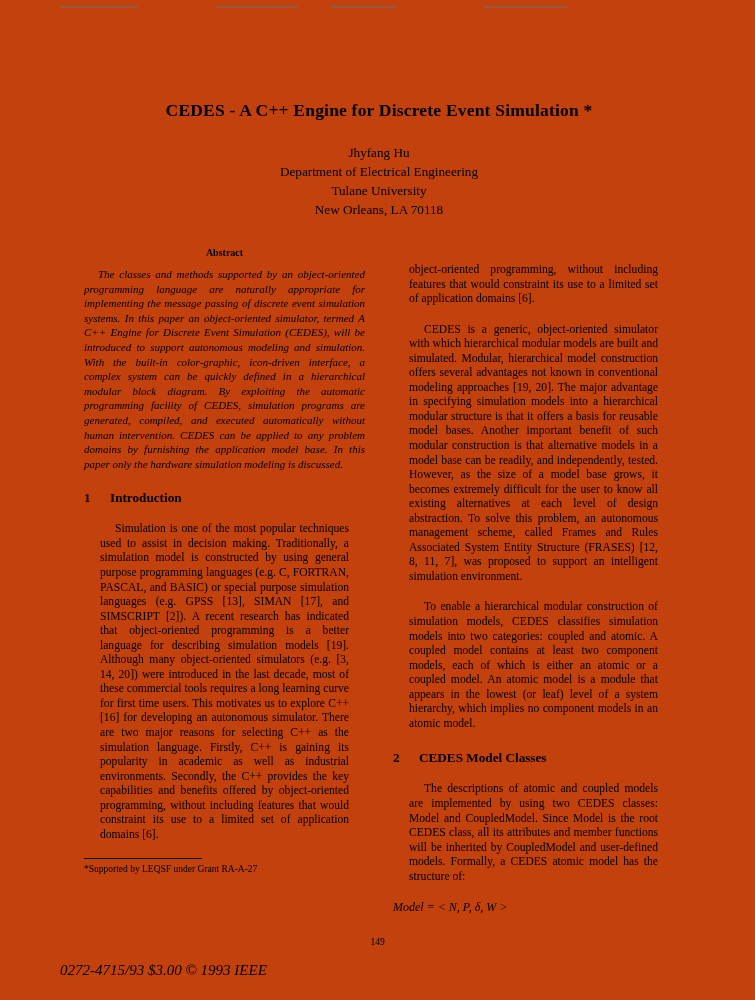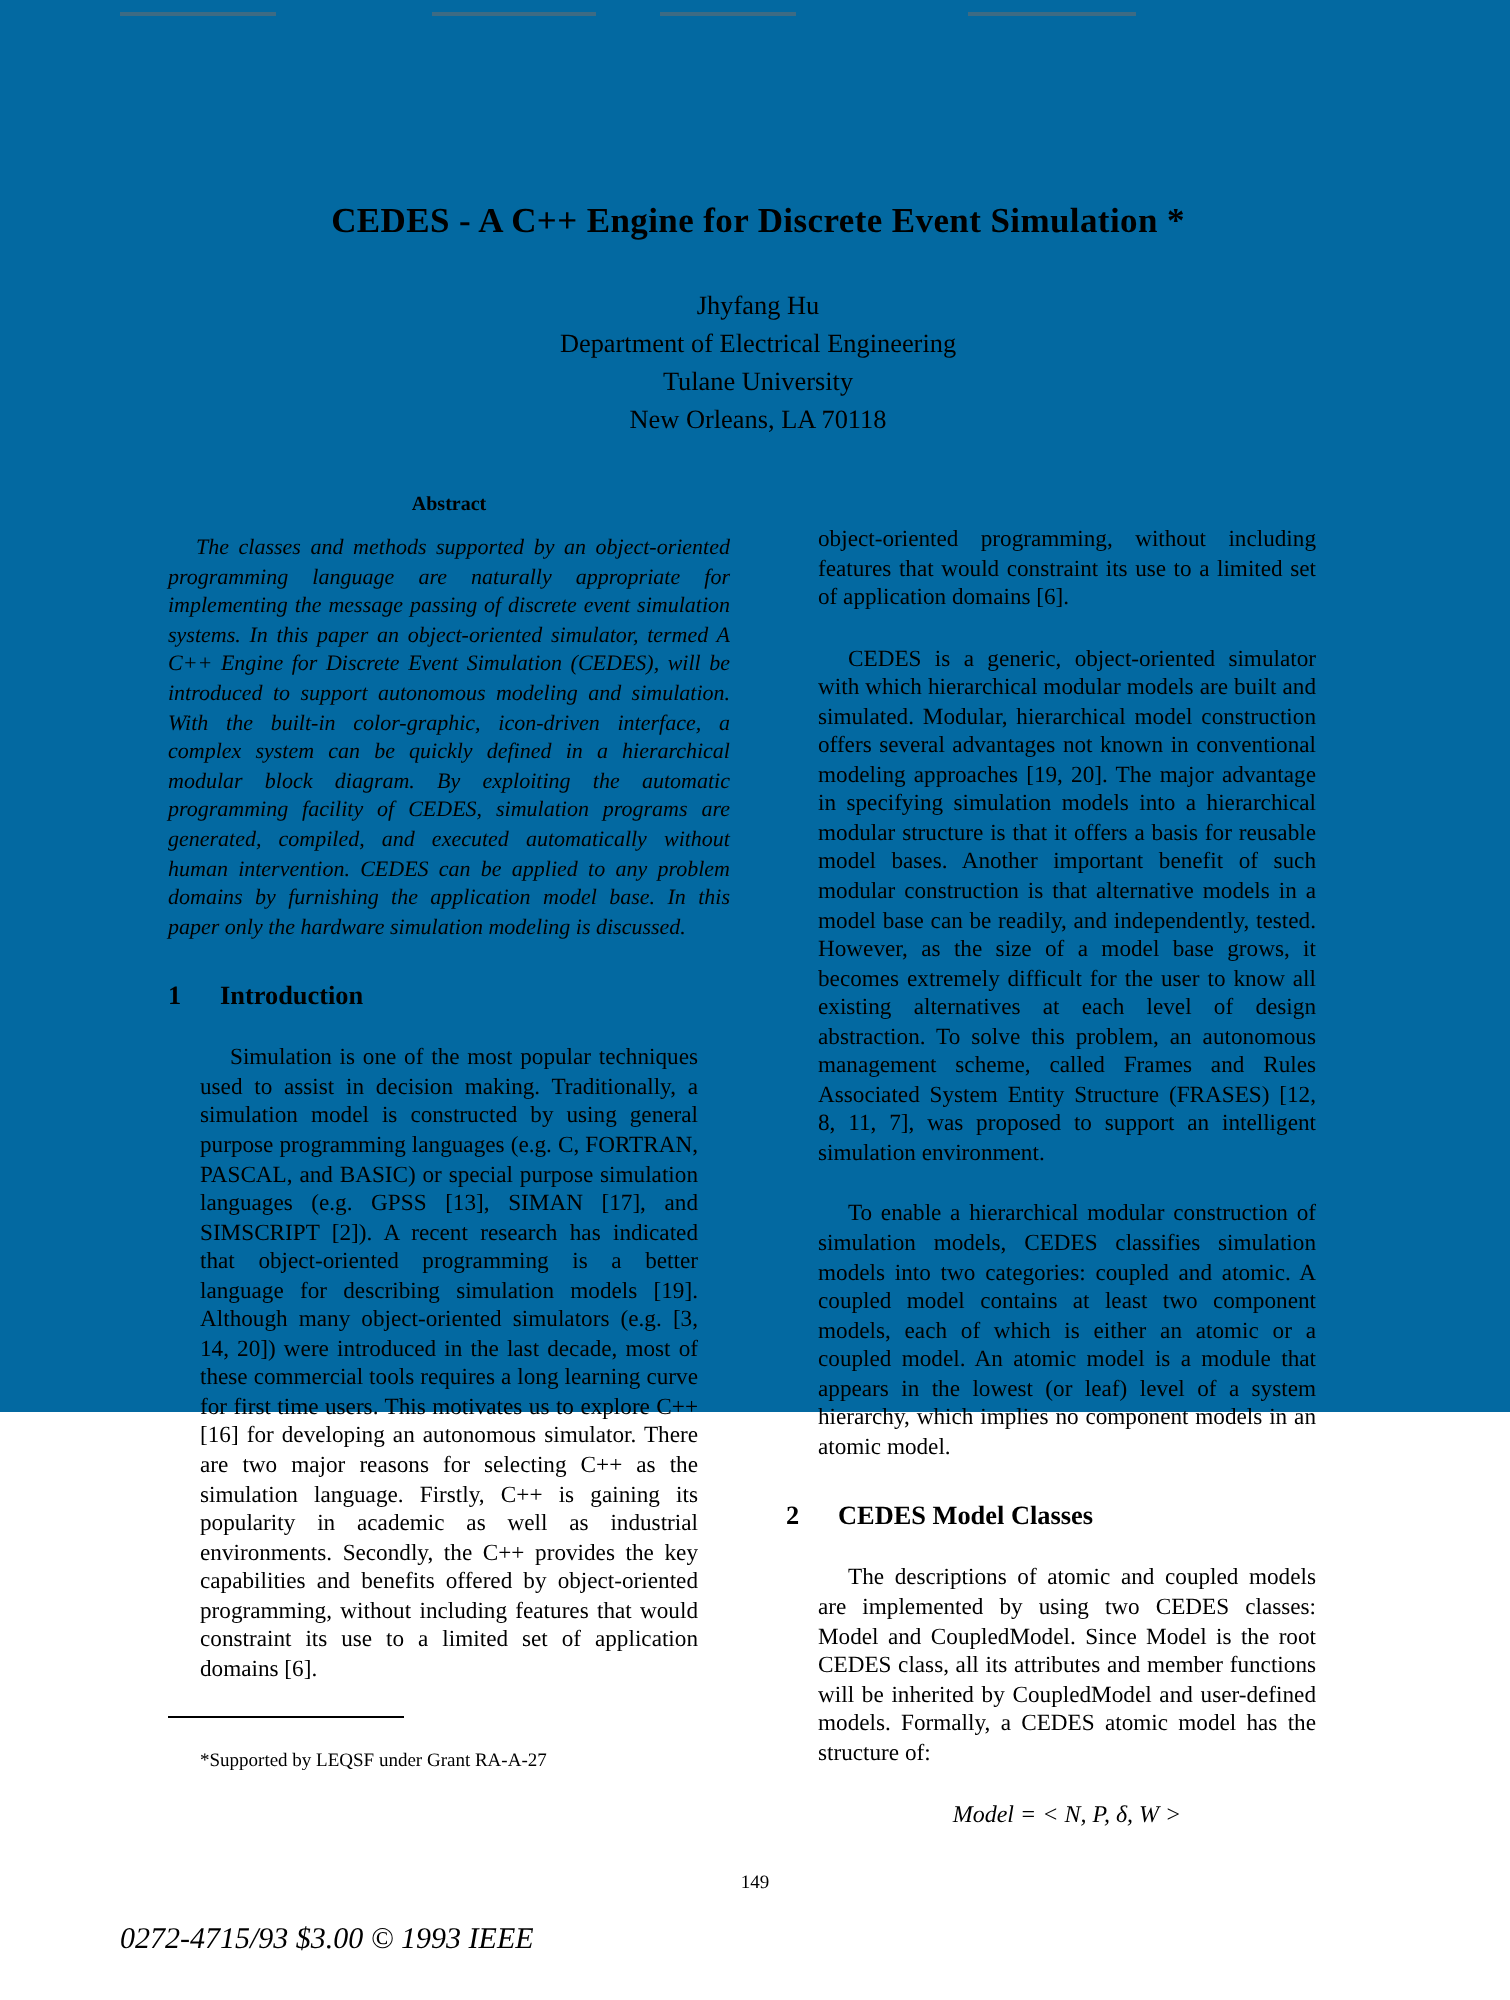--- a/index.html
+++ b/index.html
@@ -12,22 +12,22 @@
     height: 1000px;
     font-family: "Liberation Serif", serif;
     color: #000000;
     position: relative;
     overflow: hidden;
   }
   .page {
     position: absolute;
     top: 0; left: 0;
     width: 755px;
-    height: 706px;
-    background: #0369a1;
+    height: 1000px;
+    background: #c2410c;
   }
   
   .scan-mark {
     position: absolute;
     background: #6e6e6e;
     opacity: 0.55;
   }
   .content {
     position: absolute;
     left: 84px;
@@ -83,33 +83,33 @@
     line-height: 14.55px;
     text-align: justify;
     margin: 16px;
     text-indent: 15px;
     hyphens: none;
   }
   p.body + p.body { margin-top: 0px; }
   .formula {
     font-style: italic;
     font-size: 12px;
-    text-align: center;
+    text-align: left;
     margin-top: 13px;
   }
   .footnote-rule {
     width: 118px;
     height: 1px;
     background: #000;
     margin: 9px 0 4px 0;
   }
   .footnote {
     font-size: 9.5px;
     line-height: 12px;
-    margin: 16px;
+    margin: 0;
   }
   .pagenum {
     position: absolute;
     top: 937px;
     left: 0;
     width: 755px;
     text-align: center;
     font-size: 9.5px;
   }
   .copyright {

